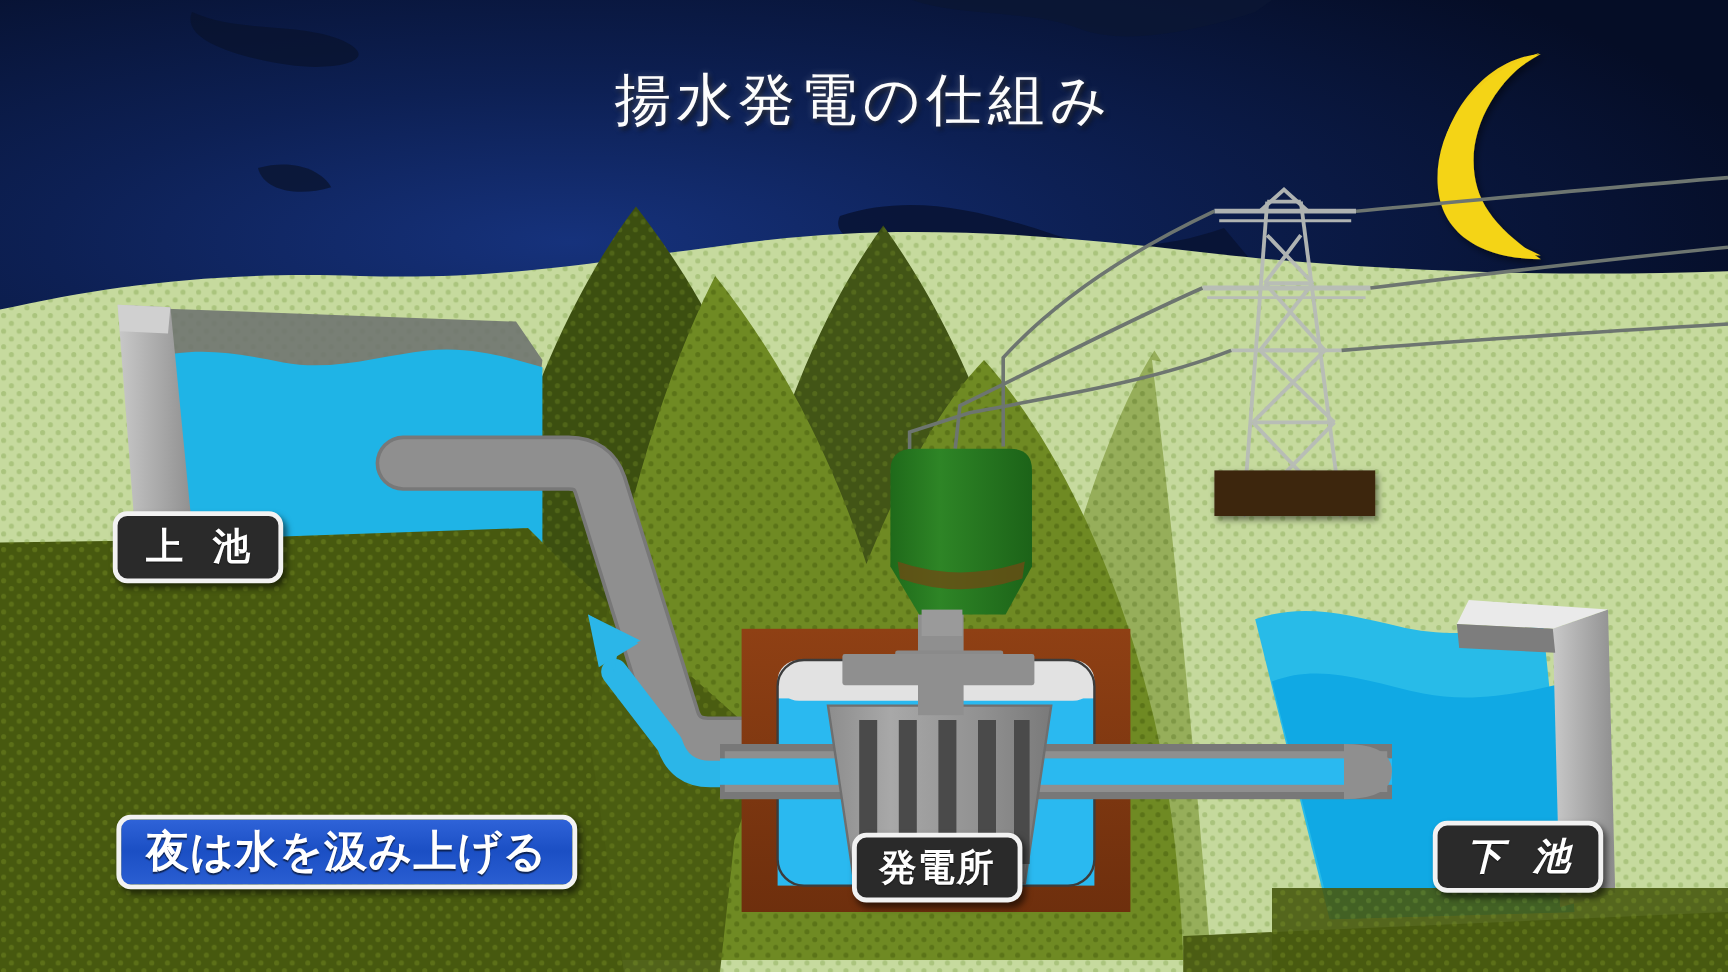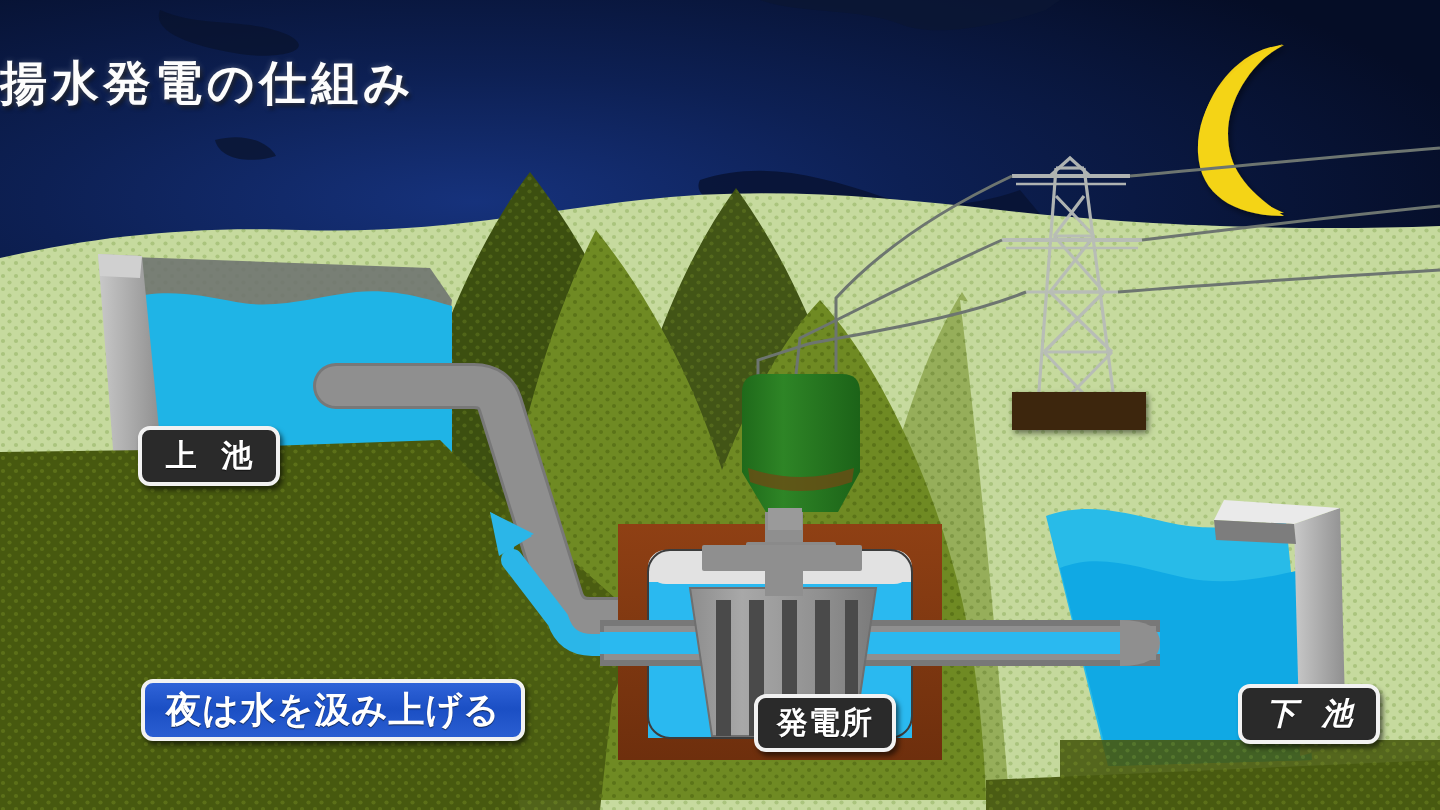--- a/index.html
+++ b/index.html
@@ -25,21 +25,20 @@
     box-sizing: border-box;
     color: #ffffff;
     font-weight: 700;
     letter-spacing: 0.06em;
     border: 4px solid #f2f2f2;
     border-radius: 12px;
     box-shadow: 3px 4px 5px rgba(0,0,0,0.55);
     text-shadow: 0 1px 1px rgba(0,0,0,0.6);
     white-space: nowrap;
     user-select: none;
-    margin-left: 44px;
   }
   .label.dark { background: #2a2a2a; }
   .label.blue {
     background: linear-gradient(180deg, #2f63d8 0%, #1b4fc4 48%, #2a5ed2 100%);
   }
 
   #label-upper {
     left: 94px; top: 426px;
     width: 142px; height: 60px;
     font-size: 31px;
@@ -65,24 +64,24 @@
     width: 384px; height: 62px;
     font-size: 36px;
     letter-spacing: 0.02em;
   }
 
   
   #title {
     position: absolute;
     left: 0; right: 0;
     top: 52px;
-    text-align: left;
+    text-align: center;
     color: #fdfdfd;
     font-size: 47px;
-    font-weight: 700;
+    font-weight: 400;
     letter-spacing: 0.10em;
     text-shadow: 0 0 6px rgba(255,255,255,0.28), 2px 3px 4px rgba(0,0,0,0.75);
     user-select: none;
   }
 </style>
 </head>
 <body>
 
 <div id="stage">
 

